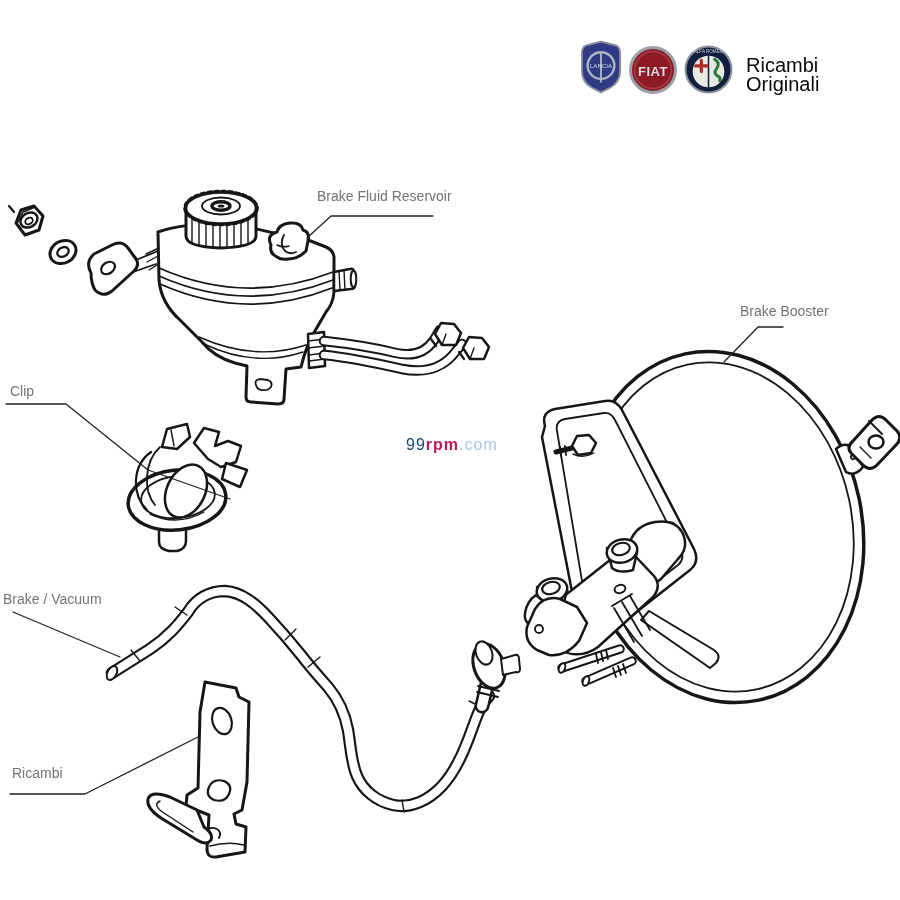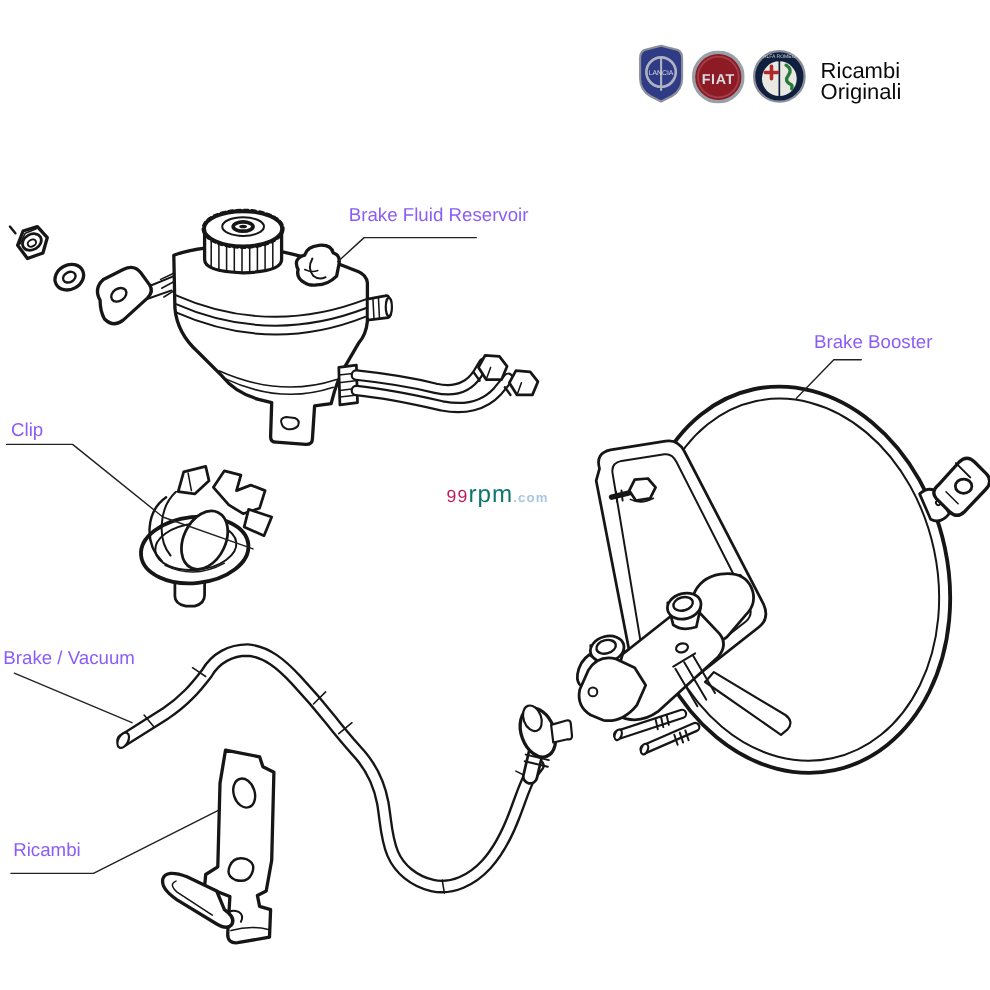--- a/index.html
+++ b/index.html
@@ -19,32 +19,32 @@
   .pipe-b {stroke:#161616;stroke-width:10.5;fill:none}
   .pipe-w {stroke:#fff;stroke-width:6.5;fill:none}
   .mtube-b{stroke:#161616;stroke-width:9.5;fill:none}
   .mtube-w{stroke:#fff;stroke-width:5.5;fill:none}
   .rod-b {stroke:#161616;stroke-width:6;fill:none}
   .rod-w {stroke:#fff;stroke-width:2.6;fill:none}
   .leader{stroke:#222;stroke-width:1.3;fill:none}
 
   #art{position:absolute;left:0;top:0}
 
-  .callout{position:absolute;color:#8b5cf6;font-size:17px;line-height:24px;white-space:nowrap}
+  .callout{position:absolute;color:#737373;font-size:14px;line-height:24px;white-space:nowrap}
   #callout-reservoir{left:317px;top:184px}
   #callout-booster {left:740px;top:299px}
   #callout-clip    {left:10px;top:379px}
   #callout-hose    {left:3px;top:587px}
   #callout-hose .line2{padding-left:6px}
   #callout-bracket {left:12px;top:761px}
 
   #watermark{position:absolute;left:406px;top:436px;white-space:nowrap}
-  #watermark .wm-99 {font-size:16px;color:#be185d;letter-spacing:1px}
-  #watermark .wm-rpm{font-size:22px;font-weight:normal;color:#0f766e;letter-spacing:1px}
-  #watermark .wm-com{font-size:12px;font-weight:bold;color:#a9c6e2;letter-spacing:1px}
+  #watermark .wm-99 {font-size:16px;color:#0c4a6e;letter-spacing:1px}
+  #watermark .wm-rpm{font-size:16px;font-weight:bold;color:#be185d;letter-spacing:1px}
+  #watermark .wm-com{font-size:16px;font-weight:normal;color:#a9c6e2;letter-spacing:1px}
 
   #brandbar{position:absolute;left:580px;top:36px;height:58px;display:flex;align-items:flex-end}
   .badge{margin-right:7px;flex:0 0 auto}
   #brand-title{margin-left:6px;font-weight:normal;font-size:20px;line-height:19px;color:#0a0a0a}
 </style>
 </head>
 <body>
 
 <svg id="art" width="900" height="900" viewBox="0 0 900 900">
 

